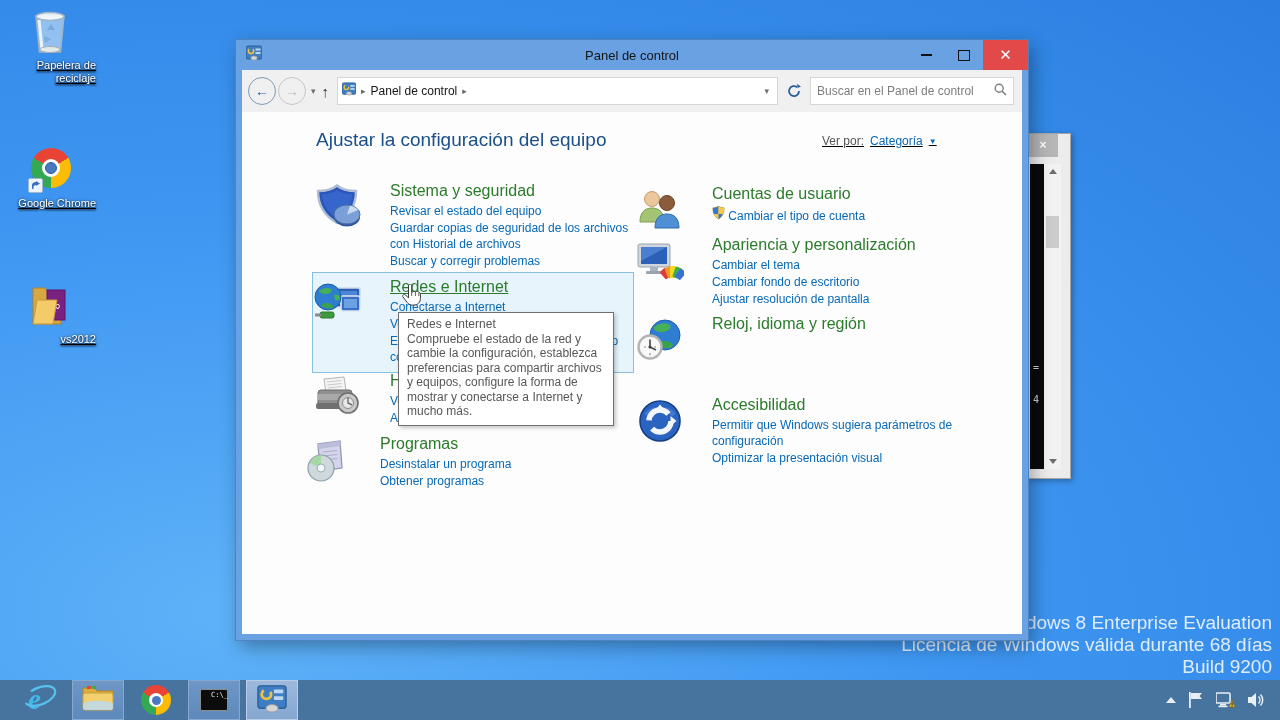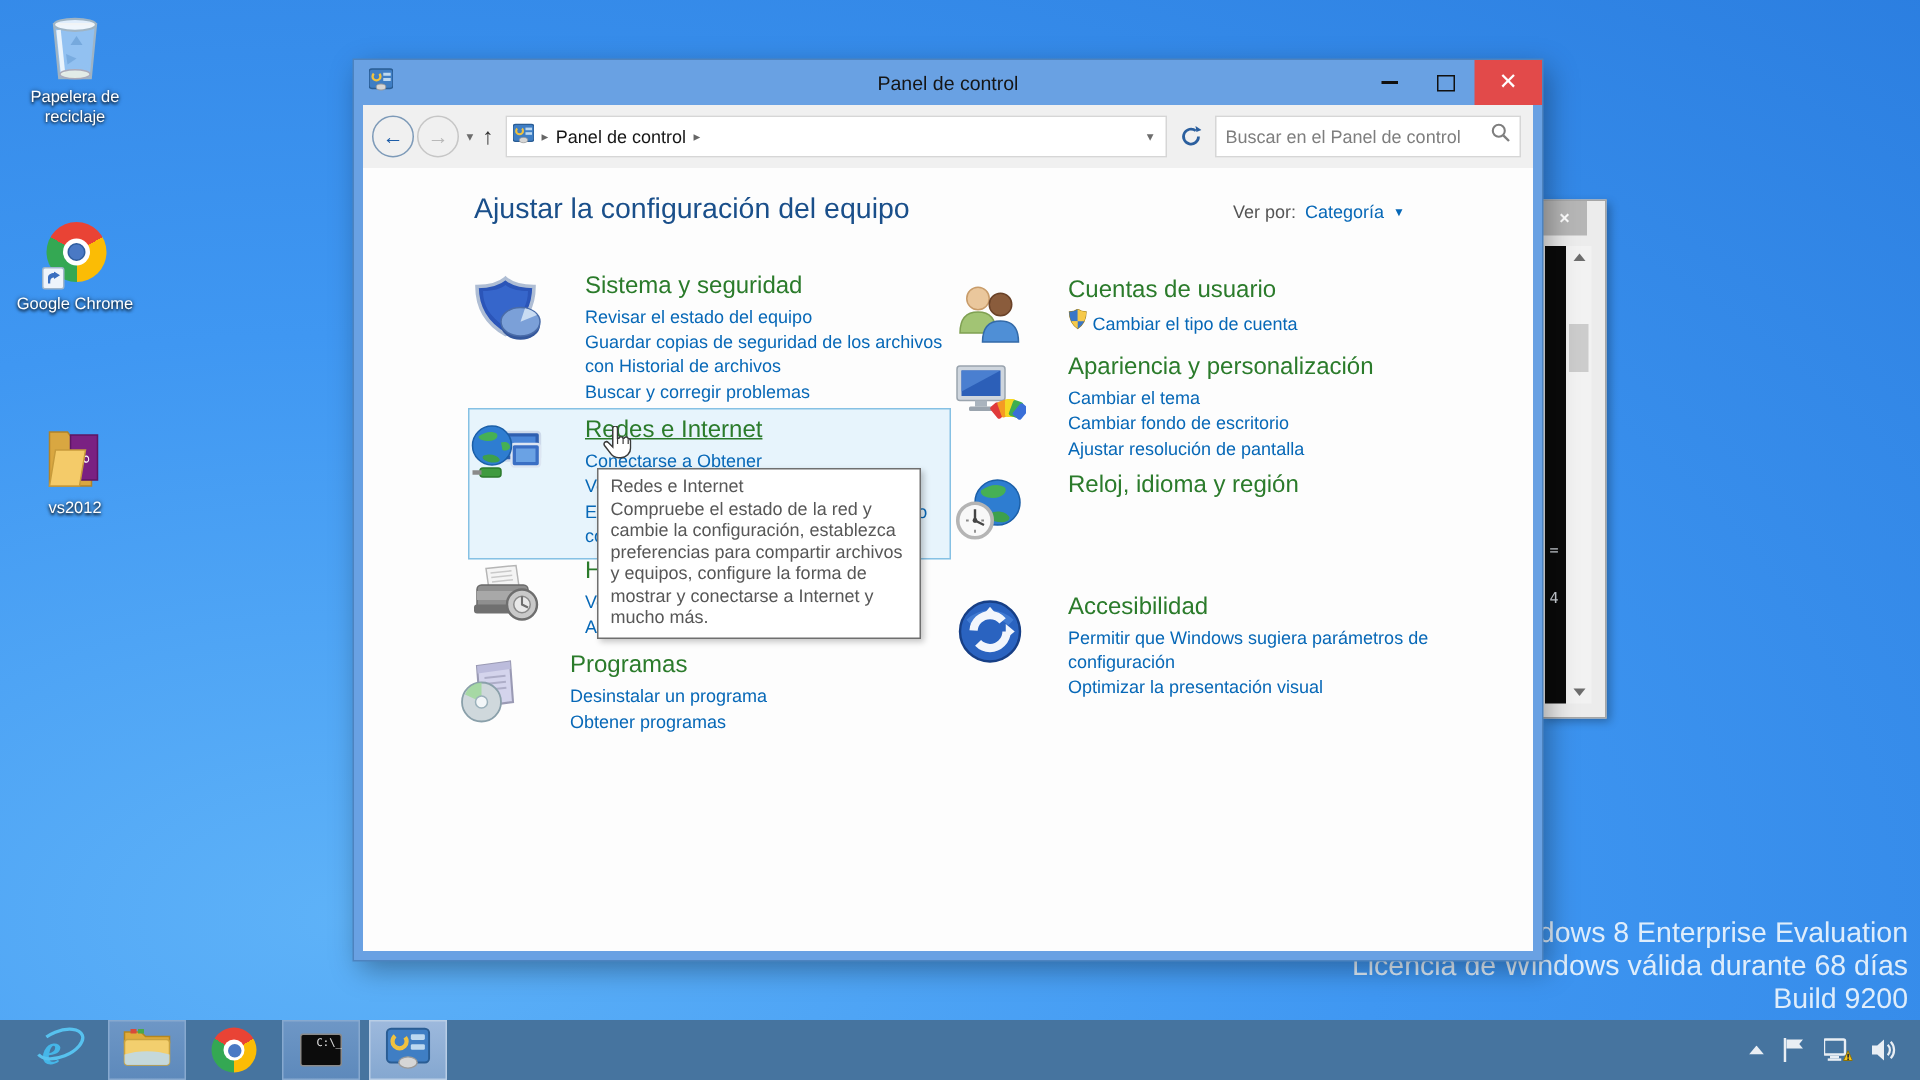--- a/index.html
+++ b/index.html
@@ -5,21 +5,21 @@
   html,body{margin:0;padding:0;}
   body{width:1280px;height:720px;overflow:hidden;position:relative;
        font-family:"Liberation Sans","DejaVu Sans",sans-serif;
        -webkit-font-smoothing:antialiased;}
 
   
   #desktop{width:1280px;height:720px;position:absolute;top:0;left:0;
     background:radial-gradient(120% 120% at 18% 85%, #5eb2f8 0%, #3f97f2 45%, #2b7ee0 100%);}
 
   
-  .dicon{position:absolute;width:92px;text-align:center;cursor:pointer;}
+  .dicon{position:absolute;width:92px;text-align:right;cursor:pointer;text-decoration:underline;}
   .dicon .glyph{margin:0 auto;position:relative;}
   .dicon .lbl{margin-top:3px;font-size:11px;line-height:13px;color:#fff;
     text-shadow:0 1px 2px rgba(0,0,0,.85),0 0 3px rgba(0,0,0,.6);}
   .shortcut-arrow{position:absolute;left:1px;bottom:1px;width:13px;height:13px;background:#eef4fb;
     border:1px solid #9fb6cc;border-radius:2px;display:flex;align-items:center;justify-content:center;}
   .shortcut-arrow svg{display:block;}
 
   
   #watermark{position:absolute;right:8px;top:612px;text-align:right;z-index:1;
     color:rgba(238,245,252,.92);font-size:19px;line-height:22px;}
@@ -67,21 +67,21 @@
   .refresh-btn{width:24px;height:26px;display:flex;align-items:center;justify-content:center;margin:0 4px;}
   .searchbox{width:202px;height:26px;background:#fff;border:1px solid #d6d6d6;display:flex;align-items:center;margin-right:8px;}
   .searchbox input{flex:1;border:none;outline:none;font-size:12px;color:#ef4444;padding:0 6px;
     font-family:"Liberation Sans",sans-serif;background:transparent;}
   .searchbox input::placeholder{color:#7e7e7e;opacity:1;}
   .searchbox .mag{margin-right:6px;}
 
   
   #content{position:absolute;left:6px;right:6px;top:72px;bottom:6px;background:#fdfdfd;overflow:hidden;padding-left:40px;}
   #page-heading{position:absolute;left:74px;top:17px;font-size:19px;color:#1a4f8a;}
-  #viewby{position:absolute;left:580px;top:22px;font-size:12px;display:flex;align-items:center;gap:6px;}
+  #viewby{position:absolute;left:580px;top:22px;font-size:12px;display:flex;align-items:center;gap:6px;text-decoration:underline;}
   #viewby .vb-label{color:#555;}
   #viewby .vb-value{color:#0768b7;cursor:pointer;}
   #viewby .vb-caret{color:#0768b7;font-size:8px;}
 
   .cat{position:absolute;display:flex;gap:28px;z-index:3;}
   .cat .cat-icon{width:48px;height:48px;flex:0 0 48px;margin-top:2px;cursor:pointer;}
   .cat .cat-title{display:block;font-size:16px;line-height:19px;color:#2b7b2b;text-decoration:none;
     margin-bottom:3px;cursor:pointer;}
   .cat .cat-title.hovered{text-decoration:underline;}
   .cat a.link{display:block;font-size:12px;line-height:16px;margin-bottom:1px;color:#0768b7;
@@ -283,21 +283,21 @@
             <path d="M5 12 C9 9 14 8 17 10 C19 12 16 15 12 15 C8 15 5 14 5 12 Z" fill="#46b054"></path>
             <path d="M8 25 C12 23 17 24 19 27 C20 29 16 30 12 29 C9 28 7 27 8 25 Z" fill="#3da04c"></path>
             <path d="M20 16 C23 15 26 16 26 19 C26 21 23 22 21 21 Z" fill="#46b054"></path>
             <rect x="6" y="33" width="14" height="6" rx="2" fill="#3f9a3f" stroke="#2c7a2c"></rect>
             <rect x="1" y="34.5" width="6" height="3" fill="#8a8a8a"></rect>
           </svg>
         </div>
         <div class="cat-text">
           <a class="cat-title hovered">Redes e Internet</a>
           <div>
-            <a class="link">Conectarse a Obtener</a>
+            <a class="link">Conectarse a Internet</a>
             <a class="link">Ver el estado y las tareas de red</a>
             <a class="link">Elegir grupo en el hogar y opciones de uso compartido</a>
           </div>
         </div>
       </div>
 
       <div class="cat" style="left:72px;top:259px">
         <div class="cat-icon">
           <svg width="48" height="48" viewBox="0 0 48 48">
             <path d="M10 6 L30 4 L32 18 L12 20 Z" fill="#f4f4f4" stroke="#b5b5b5"></path>

